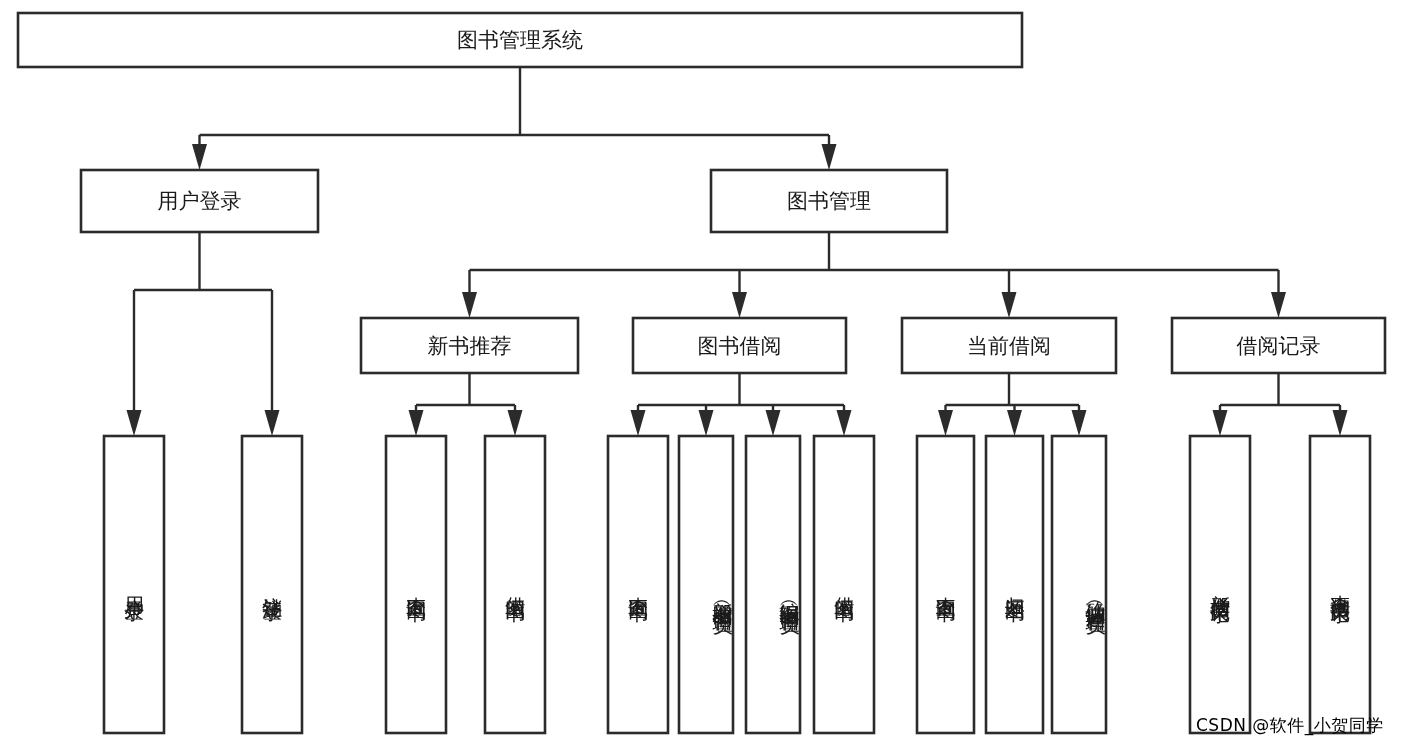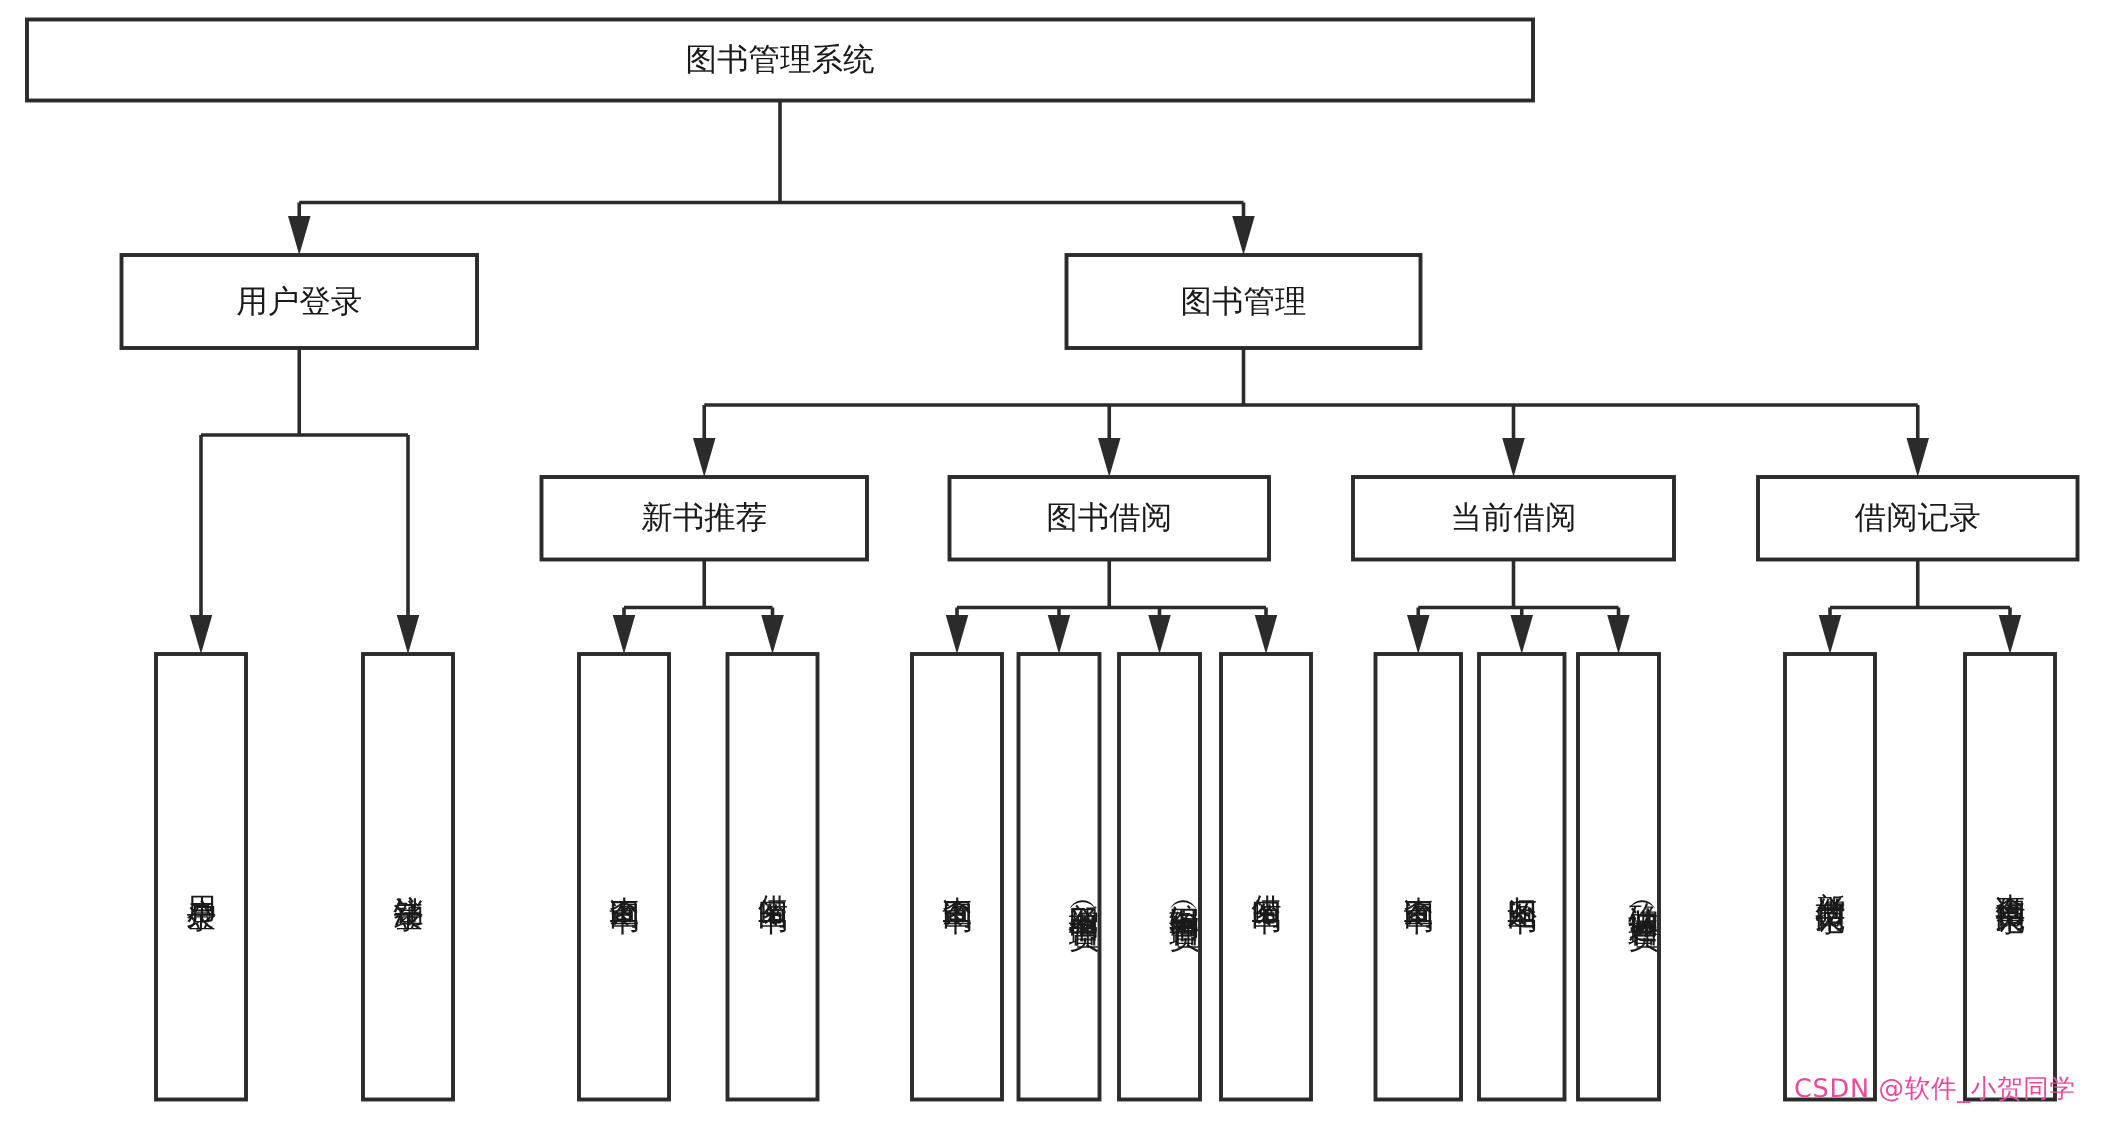--- a/index.html
+++ b/index.html
@@ -62,21 +62,21 @@
     white-space: nowrap;
     display: flex;
     align-items: flex-start;
     justify-content: center;
     pointer-events: none;
   }
   .watermark {
     position: absolute;
     font-family: "DejaVu Sans", "Liberation Sans", sans-serif;
     font-size: 17px;
-    color: #ec4899;
+    color: #000000;
     white-space: nowrap;
     letter-spacing: 0.5px;
   }
 </style>
 </head>
 <body>
 
 <div id="diagram-root">
   <svg id="diagram-svg" viewBox="0 0 1405 747" xmlns="http://www.w3.org/2000/svg">
     <g id="edge-layer">

